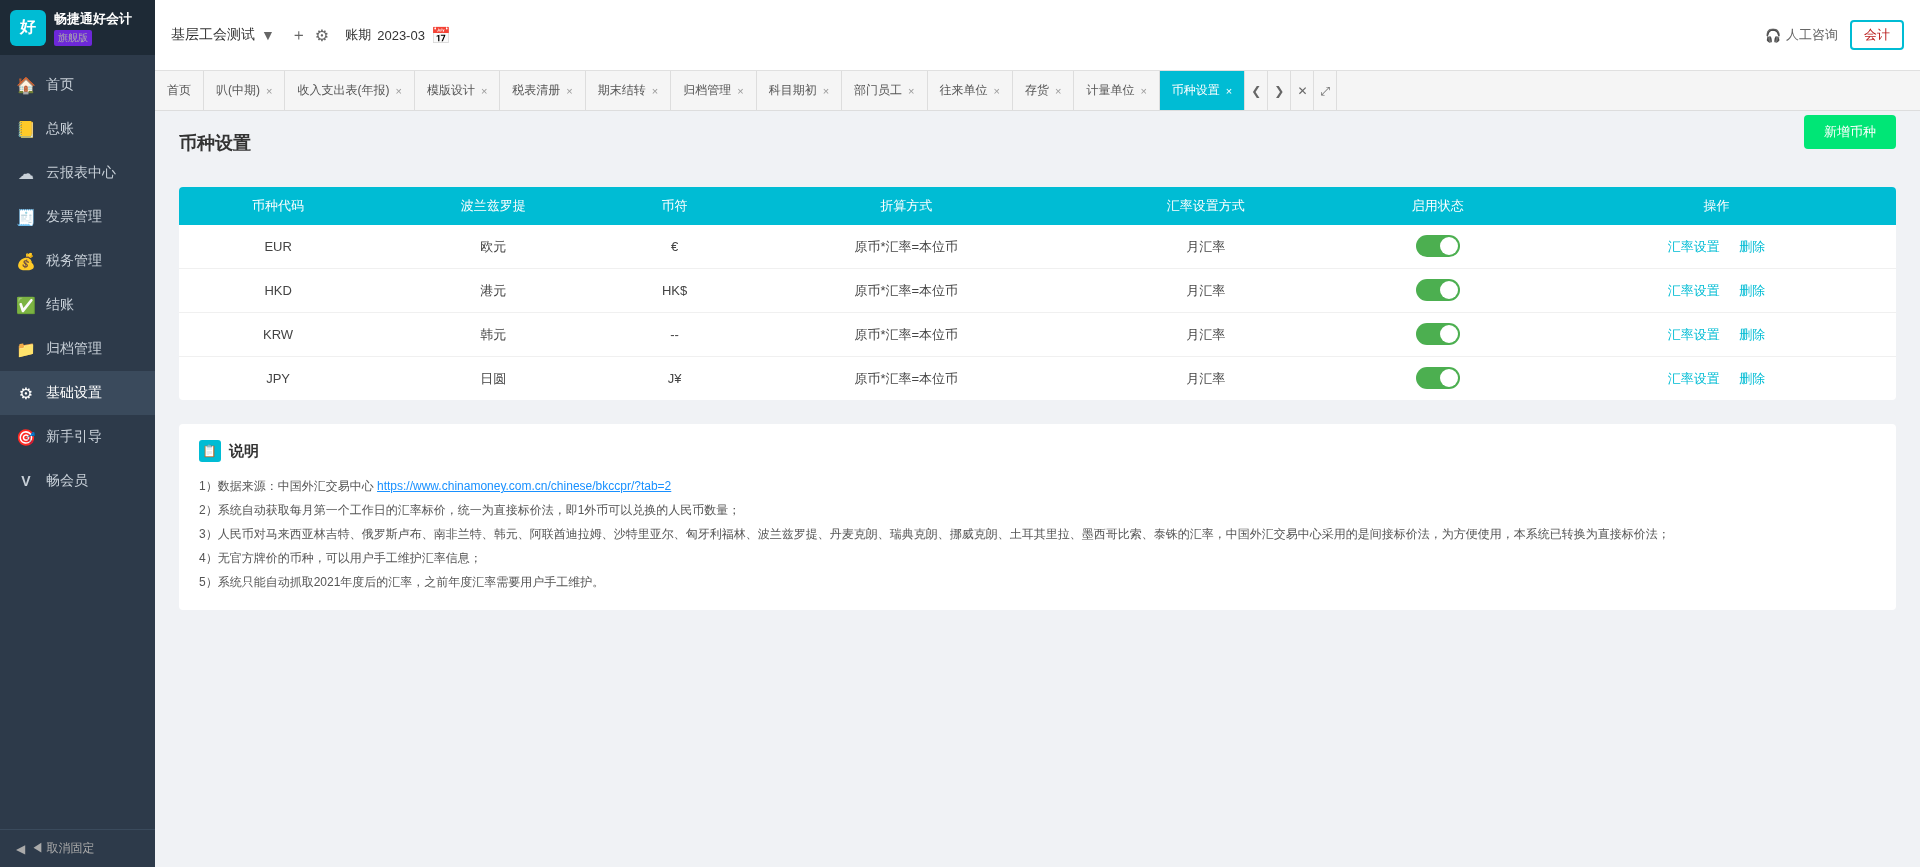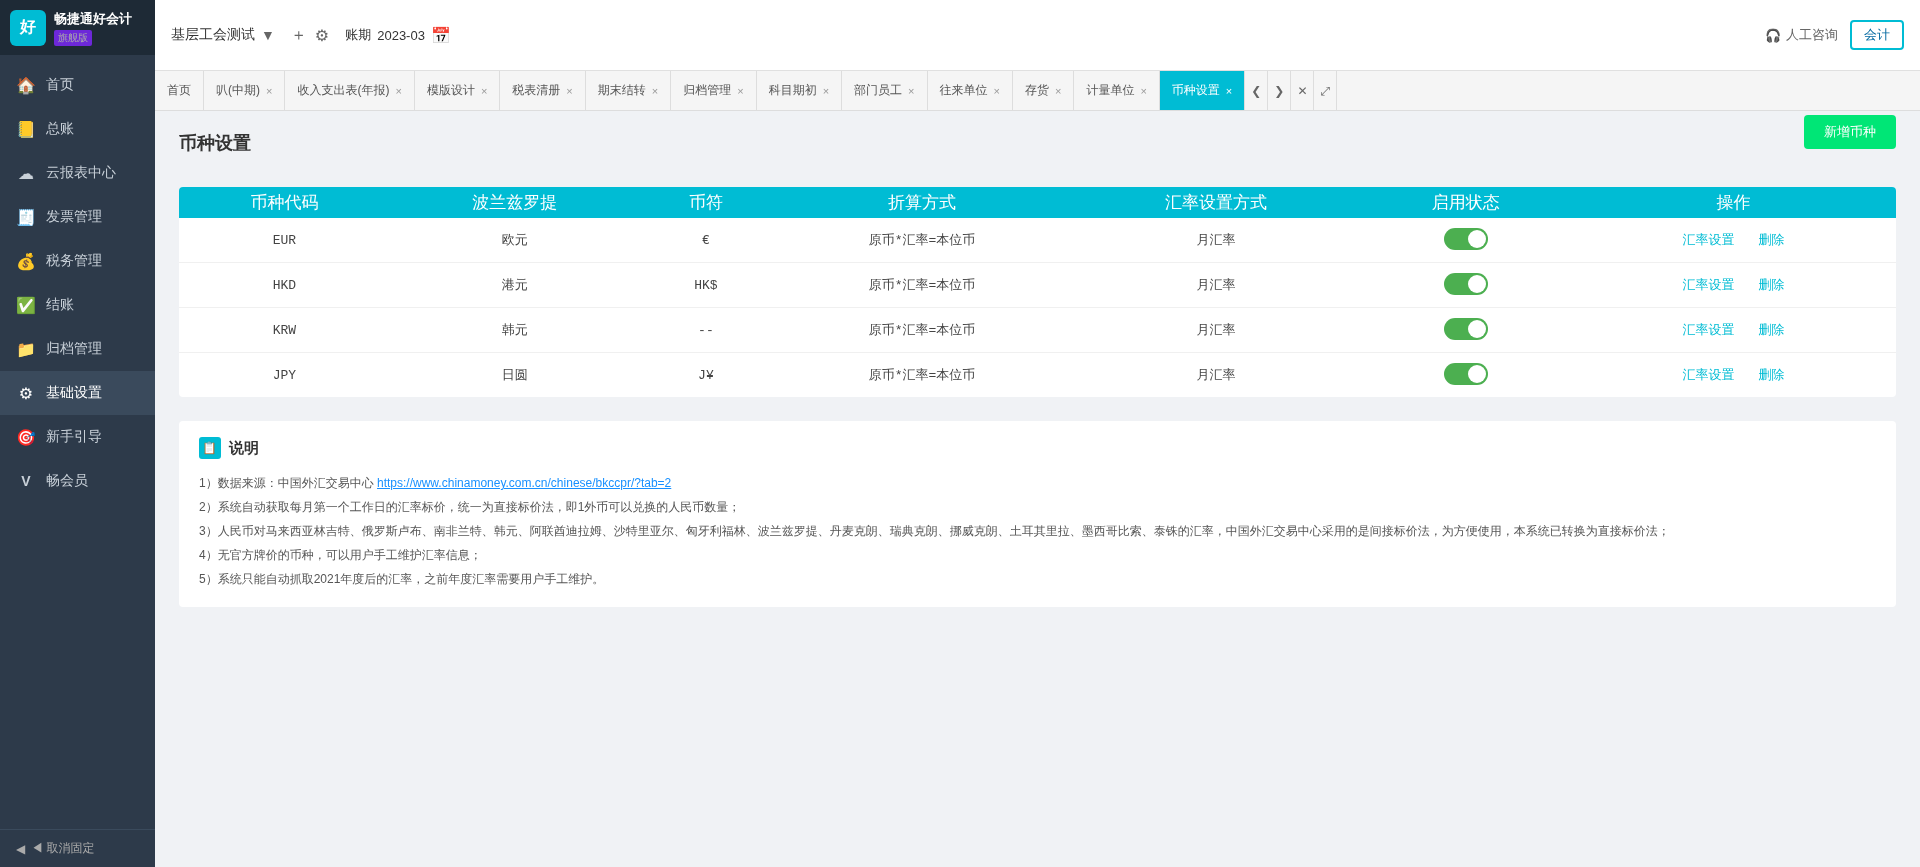--- a/index.html
+++ b/index.html
@@ -26,45 +26,45 @@
     .topbar-project-name { margin-right: 6px; }
     .topbar-project-arrow { color: #666; margin-right: 16px; }
     .topbar-add { color: #666; margin-right: 8px; font-size: 16px; cursor: pointer; }
     .topbar-settings { color: #666; margin-right: 16px; font-size: 16px; cursor: pointer; }
     .topbar-period { display: flex; align-items: center; font-size: 13px; color: #333; }
     .topbar-period-label { margin-right: 6px; }
     .topbar-period-calendar { color: #00bcd4; font-size: 16px; cursor: pointer; }
     .topbar-right { margin-left: auto; display: flex; align-items: center; gap: 12px; }
     .topbar-consult { display: flex; align-items: center; color: #666; font-size: 13px; cursor: pointer; }
     .topbar-consult-icon { margin-right: 4px; }
-    .topbar-account-btn { border: 2px solid #00bcd4; color: #0369a1; background: #fff; padding: 4px 12px; border-radius: 4px; font-size: 13px; cursor: pointer; }
+    .topbar-account-btn { border: 2px solid #00bcd4; color: #b91c1c; background: #fff; padding: 4px 12px; border-radius: 4px; font-size: 13px; cursor: pointer; }
 
     
     .tabbar { height: 40px; background: #f5f5f5; display: flex; align-items: center; border-bottom: 1px solid #ddd; flex-shrink: 0; overflow-x: auto; white-space: nowrap; }
     .tab-item { display: inline-flex; align-items: center; padding: 0 12px; height: 40px; font-size: 12px; color: #555; cursor: pointer; border-right: 1px solid #ddd; flex-shrink: 0; }
     .tab-item.active { background: #00bcd4; color: #fff; }
     .tab-item .tab-close { margin-left: 6px; color: #999; font-size: 11px; }
     .tab-item.active .tab-close { color: #fff; }
     .tab-nav-btn { padding: 0 6px; color: #666; cursor: pointer; font-size: 12px; border-right: 1px solid #ddd; height: 40px; display: flex; align-items: center; flex-shrink: 0; }
 
     
     .content { flex: 1; overflow-y: auto; padding: 20px 24px; background: #f0f2f5; }
 
     
     .page-title { font-size: 18px; font-weight: bold; color: #333; margin-bottom: 16px; }
     .new-btn { background: #00e676; color: #fff; border: none; padding: 8px 16px; border-radius: 4px; font-size: 13px; cursor: pointer; float: right; margin-top: -38px; }
 
     
     .table-wrapper { background: #fff; border-radius: 4px; overflow: hidden; margin-bottom: 24px; }
     table { width: 100%; border-collapse: collapse; }
     thead tr { background: #00bcd4; color: #fff; }
-    thead th { padding: 4px 12px; font-size: 17px; font-weight: normal; text-align: center; }
+    thead th { padding: 10px 12px; font-size: 13px; font-weight: normal; text-align: center; }
     tbody tr { border-bottom: 1px solid #f0f0f0; }
     tbody tr:last-child { border-bottom: none; }
-    tbody td { padding: 10px 12px; text-align: center; font-size: 13px; color: #444; font-family: Liberation Mono, monospace; }
+    tbody td { padding: 10px 12px; text-align: center; font-size: 13px; color: #444; }
     .toggle-on { display: inline-flex; align-items: center; background: #4caf50; border-radius: 12px; width: 44px; height: 22px; padding: 2px; cursor: pointer; position: relative; }
     .toggle-thumb { width: 18px; height: 18px; background: #fff; border-radius: 50%; margin-left: auto; }
     .action-link { color: #00bcd4; cursor: pointer; text-decoration: none; margin: 0 8px; }
     .action-delete { color: #00bcd4; cursor: pointer; text-decoration: none; margin: 0 8px; }
 
     
     .notes-section { background: #fff; border-radius: 4px; padding: 16px 20px; }
     .notes-title { display: flex; align-items: center; font-size: 15px; color: #333; font-weight: bold; margin-bottom: 12px; }
     .notes-title-icon { width: 22px; height: 22px; background: #00bcd4; border-radius: 3px; display: flex; align-items: center; justify-content: center; color: #fff; font-size: 12px; margin-right: 8px; }
     .notes-list { list-style: none; }

